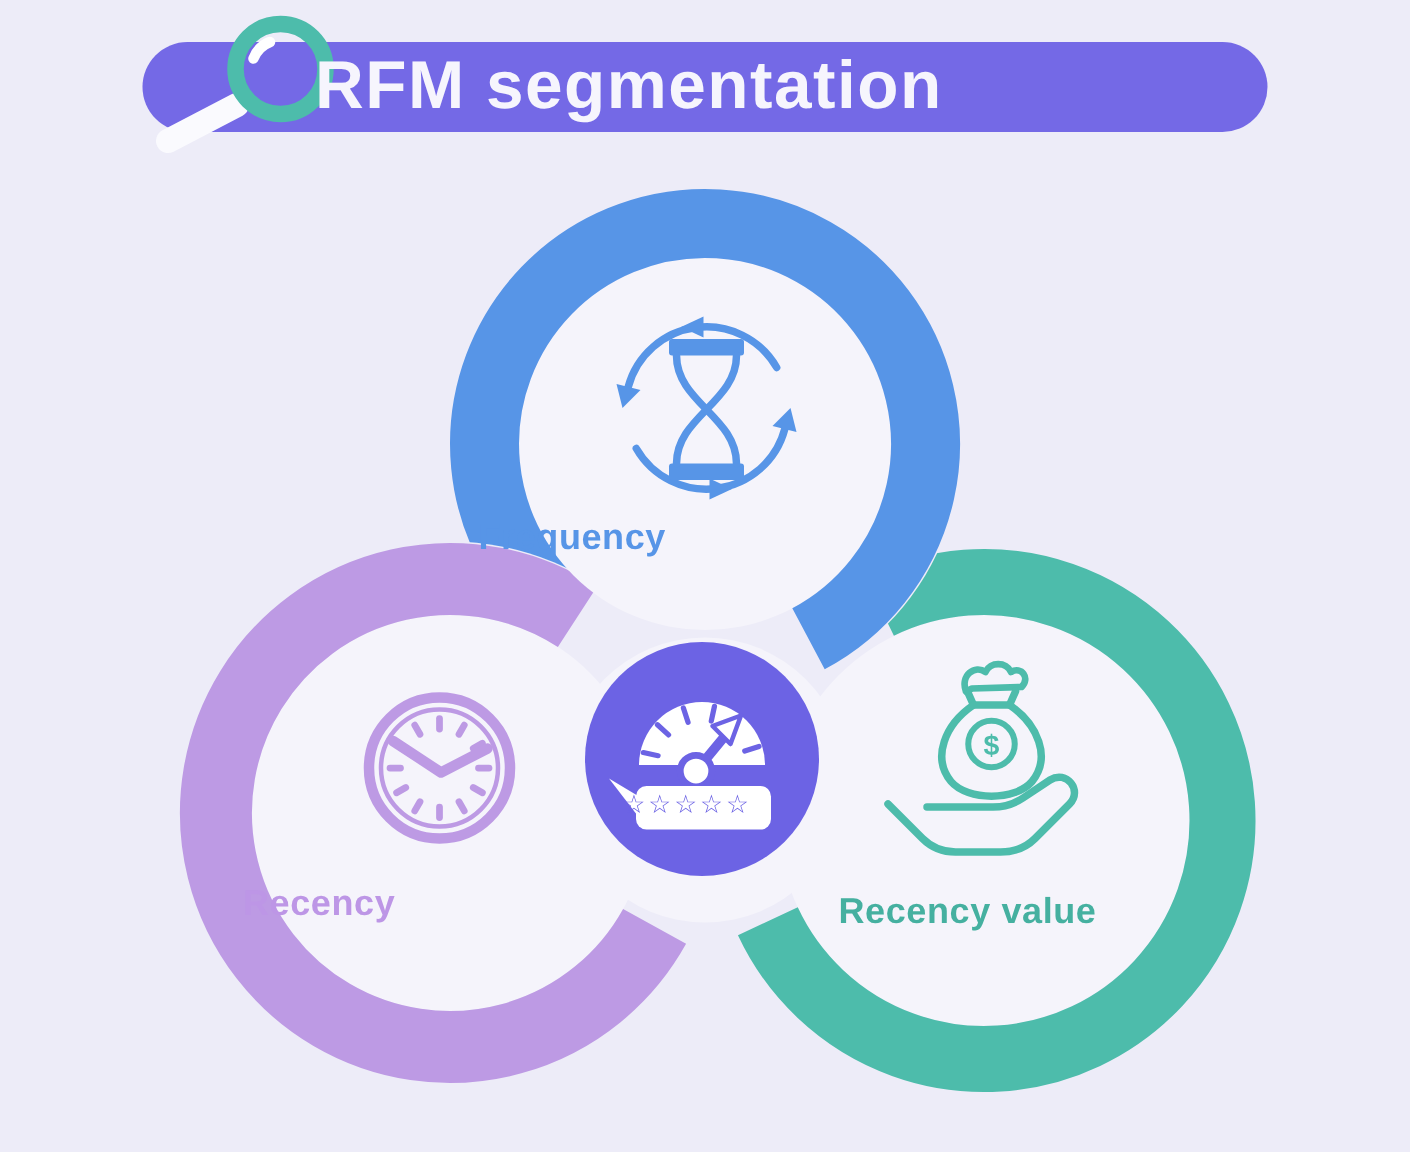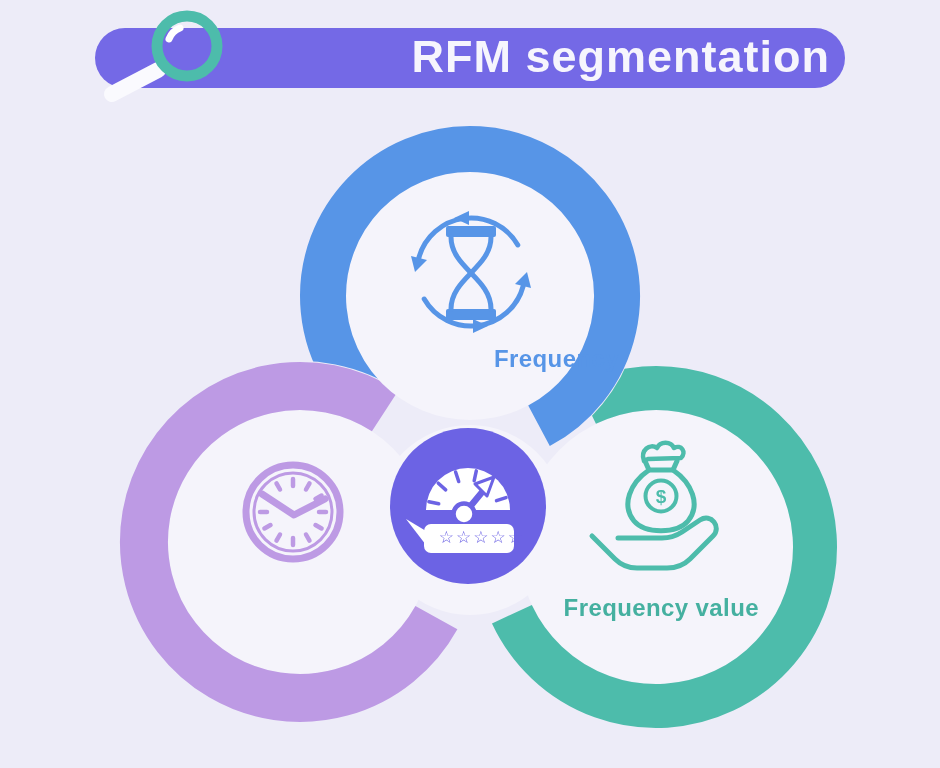--- a/index.html
+++ b/index.html
@@ -5,21 +5,21 @@
   :root{
     --background:#edecf8; --surface:#f5f4fb; --banner:#7469e6; --banner_text:#f6f5fd;
     --blue:#5795e7; --purple:#bd9ae4; --teal:#4dbcab; --teal_text:#45b0a0;
     --recency_text:#bd96e6; --center:#6c63e4; --white:#ffffff; --handle:#fafafe;
   }
   *{margin:0;padding:0;box-sizing:border-box}
   html,body{width:940px;height:768px;overflow:hidden}
   body{background:var(--background);font-family:"Liberation Sans","DejaVu Sans",sans-serif;position:relative}
   .stage{position:absolute;inset:0;width:940px;height:768px}
   svg.scene{position:absolute;left:0;top:0}
-  .abs{position:absolute;transform:translate(-50%,-50%);text-align:right;font-weight:bold;letter-spacing:.4px}
+  .abs{position:absolute;transform:translate(-50%,-50%);text-align:left;font-weight:bold;letter-spacing:.4px}
   .title{left:520px;top:57px;width:620px;font-size:45px;color:var(--banner_text);letter-spacing:1px;white-space:nowrap}
   .lbl{font-size:24px;line-height:40px}
   .lbl-frequency{left:469px;top:359px;width:300px;color:var(--blue)}
   .lbl-recency{left:292px;top:603px;width:260px;color:var(--recency_text)}
   .lbl-monetary{left:659px;top:608px;width:200px;color:var(--teal_text)}
   .stars{left:470px;top:537px;width:110px;font-size:17px;letter-spacing:2px;color:var(--center);font-weight:bold}
   .dollar{font:bold 19px "Liberation Sans",sans-serif;fill:var(--teal)}
 </style>
 </head>
 <body>
@@ -115,15 +115,16 @@
   <rect x="95" y="28" width="750" height="60" rx="30" fill="var(--banner)"></rect>
   <g>
     <line x1="158" y1="70" x2="112" y2="94" stroke="var(--handle)" stroke-width="16" stroke-linecap="round"></line>
     <circle cx="187" cy="46" r="30" fill="none" stroke="var(--teal)" stroke-width="11"></circle>
     <path d="M169,39 A19,19 0 0 1 180,28" fill="none" stroke="var(--white)" stroke-width="7" stroke-linecap="round"></path>
   </g>
 </svg>
 
   <div class="abs title">RFM segmentation</div>
   <div class="abs lbl lbl-frequency">Frequency</div>
-  <div class="abs lbl lbl-monetary">Frequency value</div>
+  <div class="abs lbl lbl-recency">Recency</div>
+  <div class="abs lbl lbl-monetary">Recency value</div>
   <div class="abs stars">☆☆☆☆☆</div>
 </div>
 
 </body></html>

